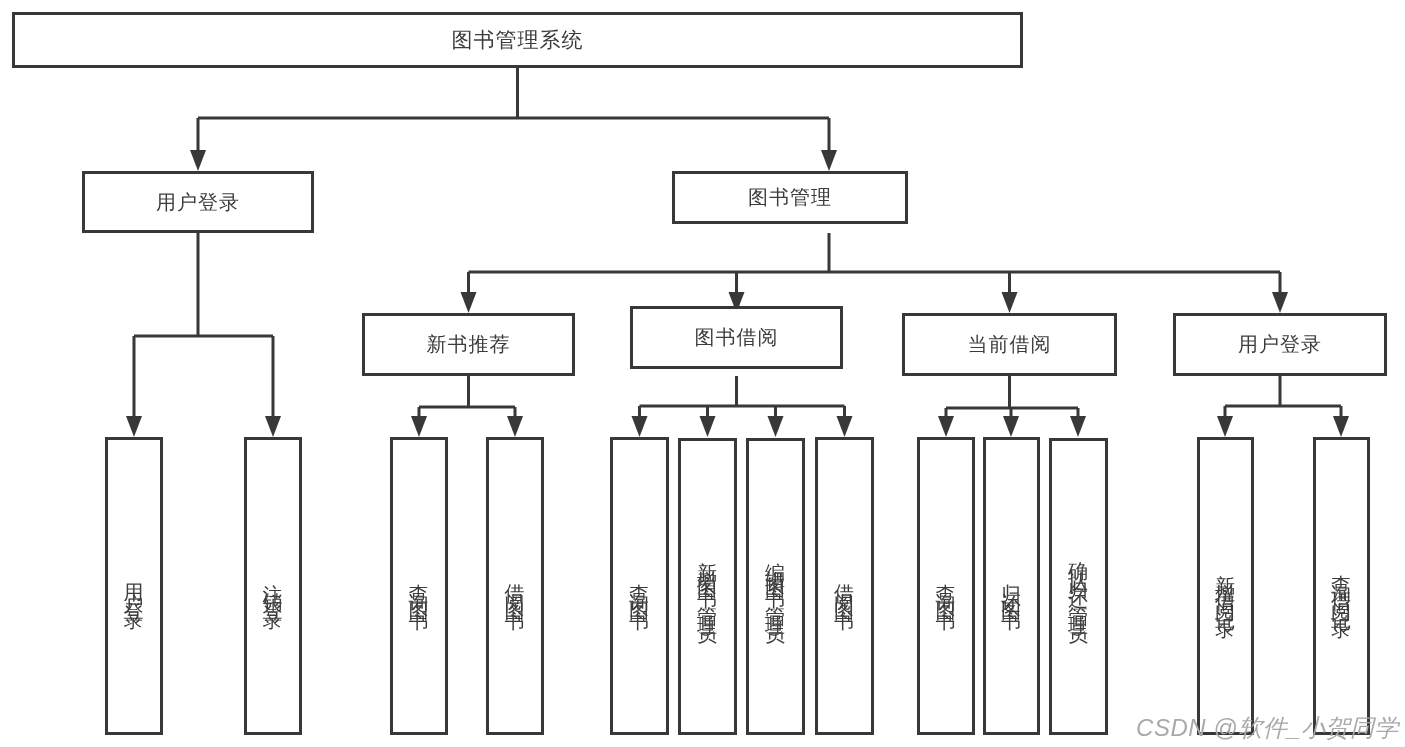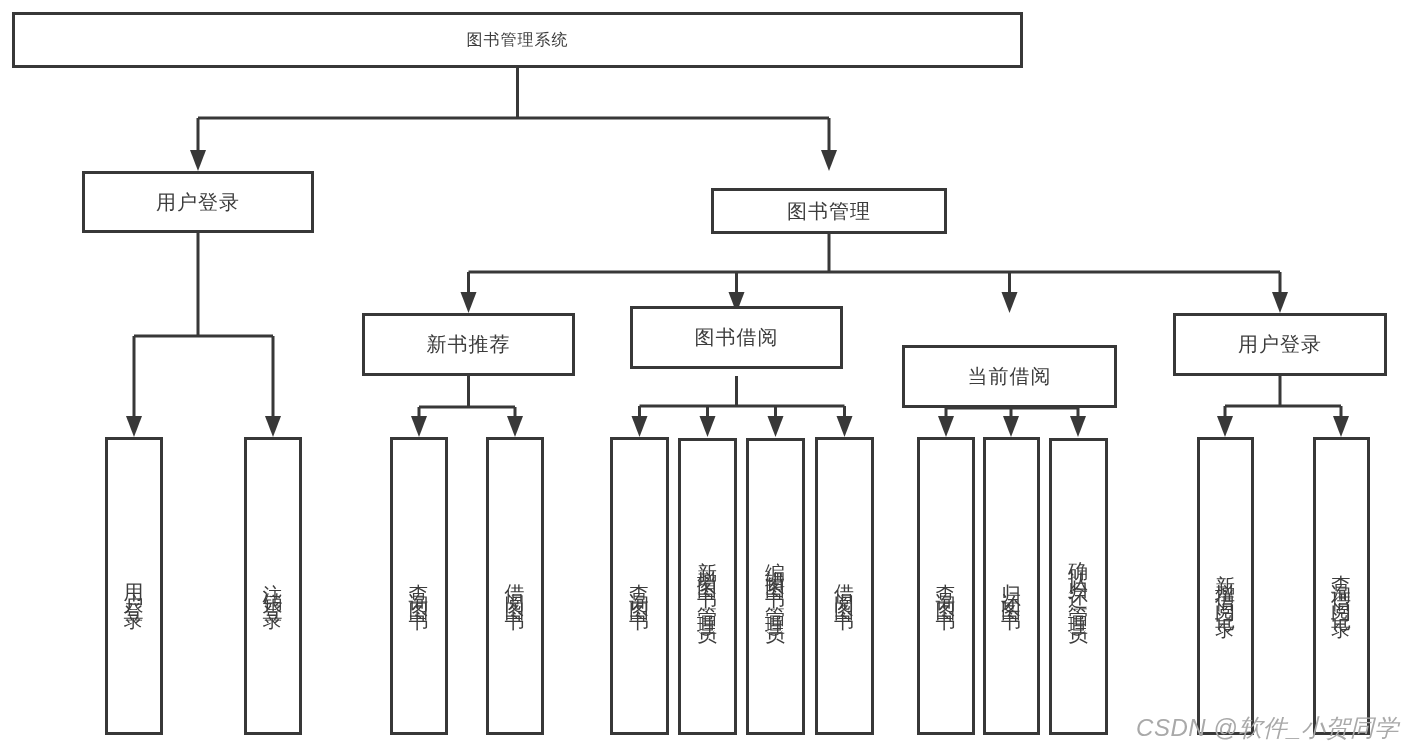--- a/index.html
+++ b/index.html
@@ -34,21 +34,21 @@
     border: 3px solid var(--line);
     color: var(--text);
     display: flex;
     align-items: center;
     justify-content: center;
     z-index: 2;
     font-size: 20px;
     white-space: nowrap;
   }
   .h-node { letter-spacing: 1px; }
-  .root-node { font-size: 16px; }
+  .root-node { font-size: 21px; }
   .v-node {
     writing-mode: vertical-rl;
     text-orientation: mixed;
     letter-spacing: 9px;
     line-height: 1;
     font-size: 20px;
   }
   .watermark {
     position: absolute;
     right: 6px;
@@ -98,25 +98,25 @@
     <polygon points="1070,416 1086,416 1078,437"></polygon>
 
     <path d="M1280 376 V406 M1225 406 H1341 M1225 406 V416 M1341 406 V416"></path>
     <polygon points="1217,416 1233,416 1225,437"></polygon>
     <polygon points="1333,416 1349,416 1341,437"></polygon>
   </svg>
 
   <div class="node h-node root-node" style="left:12px; top:12px; width:1011px; height:56px;">图书管理系统</div>
 
   <div class="node h-node" style="left:82px; top:171px; width:232px; height:62px;">用户登录</div>
-  <div class="node h-node" style="left:711px; top:171px; width:236px; height:46px;margin-top:17px;">图书管理</div>
+  <div class="node h-node" style="left:672px; top:171px; width:236px; height:53px;">图书管理</div>
 
   <div class="node h-node" style="left:362px; top:313px; width:213px; height:63px;">新书推荐</div>
   <div class="node h-node" style="left:630px; top:306px; width:213px; height:63px;font-family:Liberation Mono, monospace;">图书借阅</div>
-  <div class="node h-node" style="left:902px; top:313px; width:215px; height:63px;margin-top:32px;">当前借阅</div>
+  <div class="node h-node" style="left:902px; top:313px; width:215px; height:63px;">当前借阅</div>
   <div class="node h-node" style="left:1173px; top:313px; width:214px; height:63px;">用户登录</div>
 
   <div class="node v-node" style="left:105px; top:437px; width:58px; height:298px;">用户登录</div>
   <div class="node v-node" style="left:244px; top:437px; width:58px; height:298px;">注销登录</div>
 
   <div class="node v-node" style="left:390px; top:437px; width:58px; height:298px;">查询图书</div>
   <div class="node v-node" style="left:486px; top:437px; width:58px; height:298px;">借阅图书</div>
 
   <div class="node v-node" style="left:610px; top:437px; width:59px; height:298px;">查询图书</div>
   <div class="node v-node" style="left:678px; top:438px; width:59px; height:297px;">新增图书（管理员）</div>

